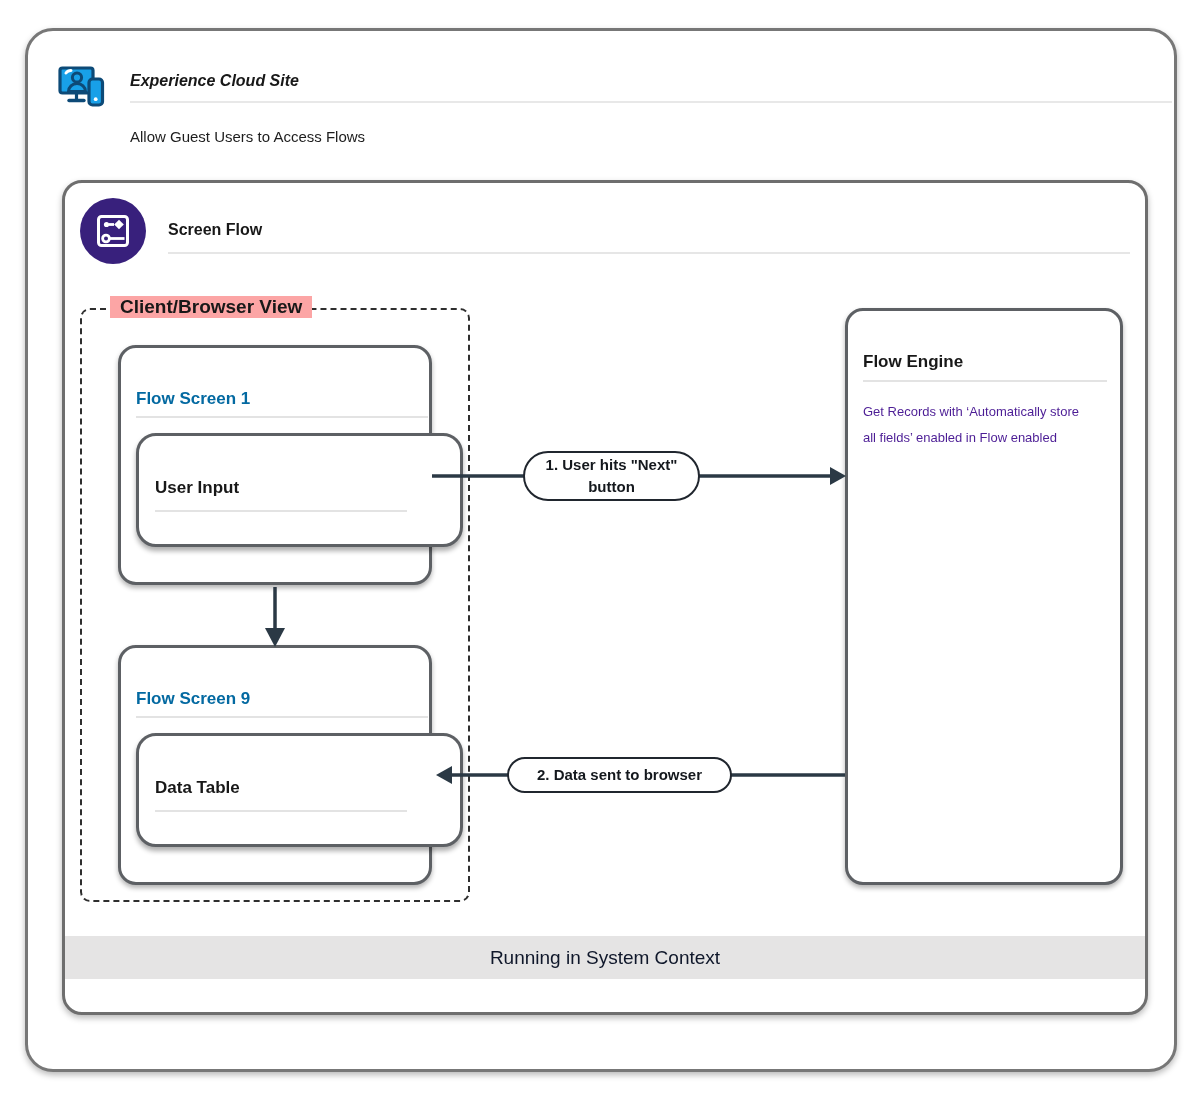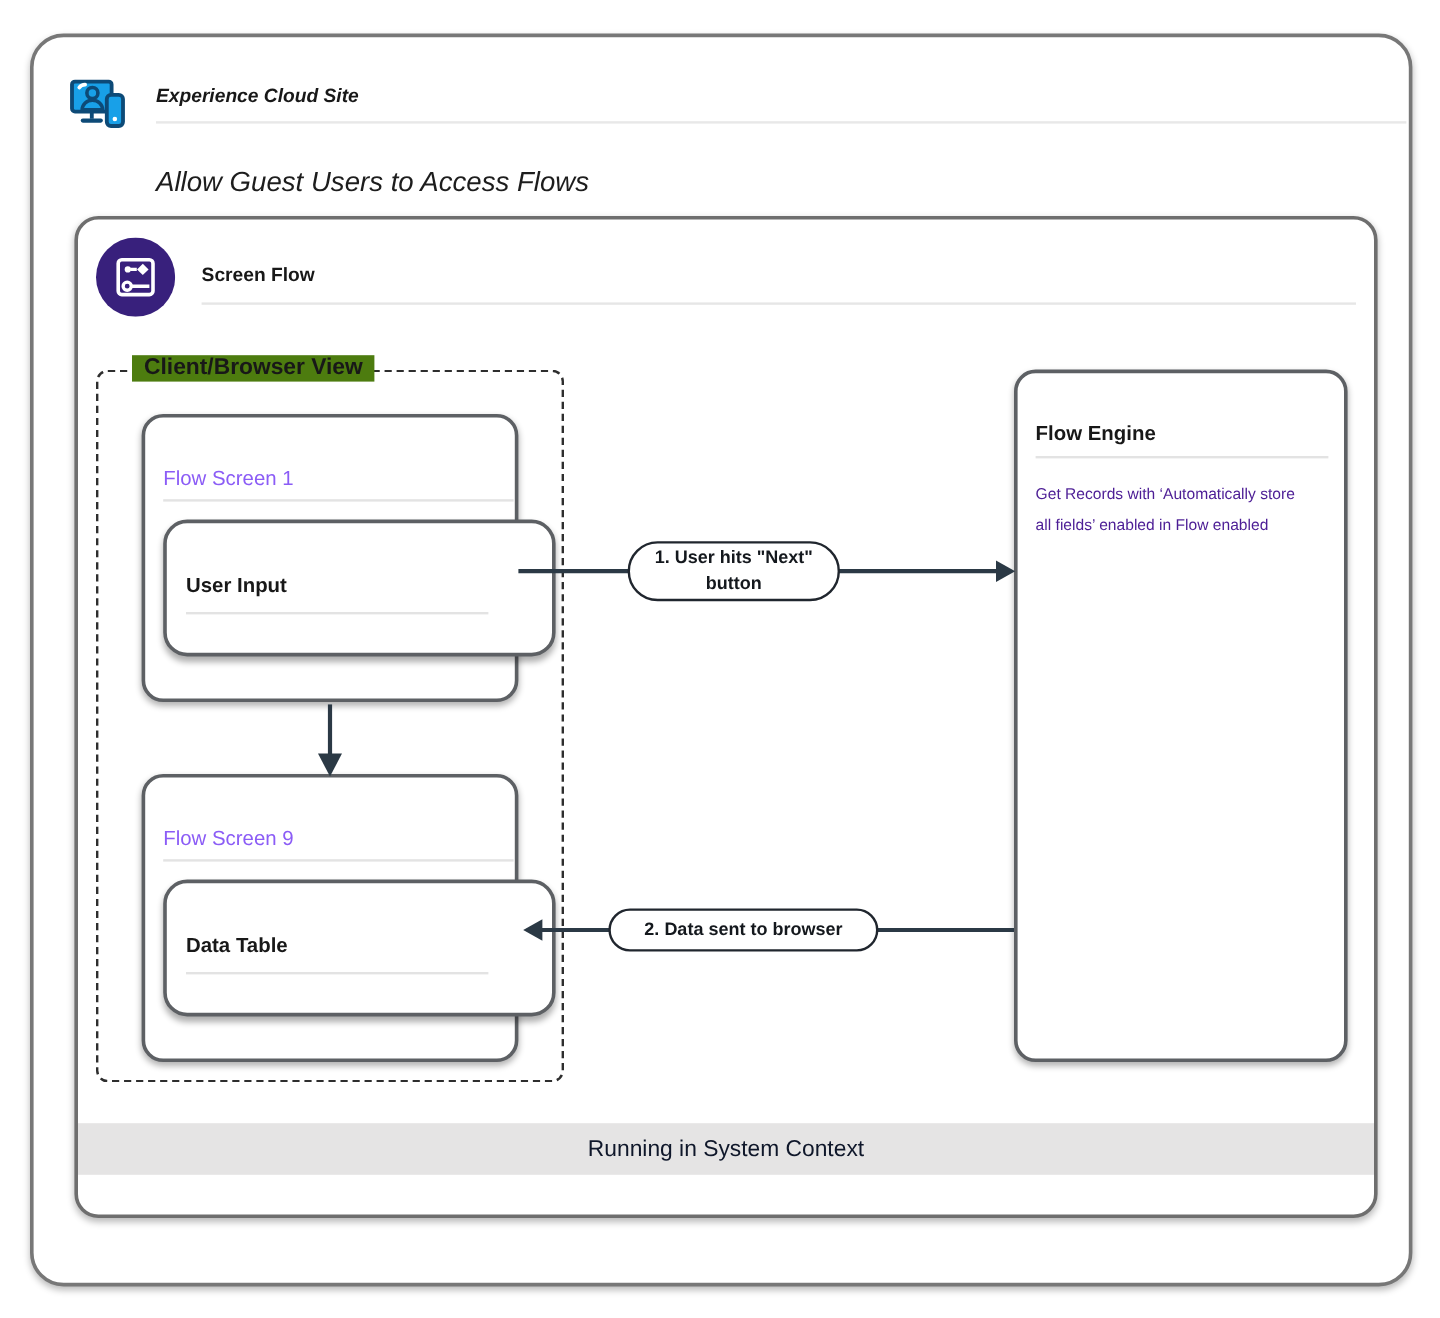--- a/index.html
+++ b/index.html
@@ -10,49 +10,49 @@
   .abs{position:absolute;box-sizing:border-box;}
 
   
   .outer-card{
     left:25px;top:28px;width:1152px;height:1044px;
     border:3px solid #777;border-radius:28px;background:#fff;
     box-shadow:0 3px 6px rgba(0,0,0,.28);
   }
   .hdr-title{left:102px;top:41px;font-size:16px;font-weight:700;color:#181818;font-style:italic;}
   .hdr-divider{left:102px;top:70px;width:1042px;height:2px;background:#e8e8e8;}
-  .hdr-subtitle{left:102px;top:107px;font-size:23px;font-weight:400;color:#1d1d1d;font-style:italic;}
+  .hdr-subtitle{left:102px;top:97px;font-size:15px;font-weight:400;color:#1d1d1d;}
 
   
   .sf-card{
     left:34px;top:149px;width:1086px;height:835px;
     border:3px solid #6e6e6e;border-radius:20px;background:#fff;
     box-shadow:0 3px 6px rgba(0,0,0,.28);
   }
   .sf-title{left:103px;top:38px;font-size:16px;font-weight:700;color:#181818;}
   .sf-divider{left:103px;top:69px;width:962px;height:2px;background:#e6e6e6;}
 
   
   .client-box{
     left:15px;top:125px;width:390px;height:594px;
     border:2px dashed #2e2e2e;border-radius:10px;background:transparent;
   }
   .client-label{
-    left:28px;top:-14px;background:#4d7c0f;padding:0 10px;
+    left:28px;top:-14px;background:#fca5a5;padding:0 10px;
     font-size:19px;font-weight:700;color:#181818;white-space:nowrap;
   }
 
   
   .screen-box{
     width:314px;height:240px;border:3px solid #5d6064;border-radius:18px;
     background:#fff;box-shadow:0 3px 5px rgba(0,0,0,.3);
   }
   .screen1{left:36px;top:35px;}
   .screen2{left:36px;top:335px;}
-  .screen-title{left:15px;top:41px;font-size:17px;font-weight:400;color:#8b5cf6;}
+  .screen-title{left:15px;top:41px;font-size:17px;font-weight:700;color:#0369a1;}
   .screen-divider{left:15px;top:68px;width:292px;height:2px;background:#e3e3e3;}
   .inner-box{
     left:15px;top:85px;width:327px;height:114px;
     border:3px solid #5d6064;border-radius:20px;background:#fff;
     box-shadow:0 4px 5px rgba(0,0,0,.32);
   }
   .inner-title{left:16px;top:42px;font-size:17px;font-weight:700;color:#181818;}
   .inner-divider{left:16px;top:74px;width:252px;height:2px;background:#e3e3e3;}
 
   

